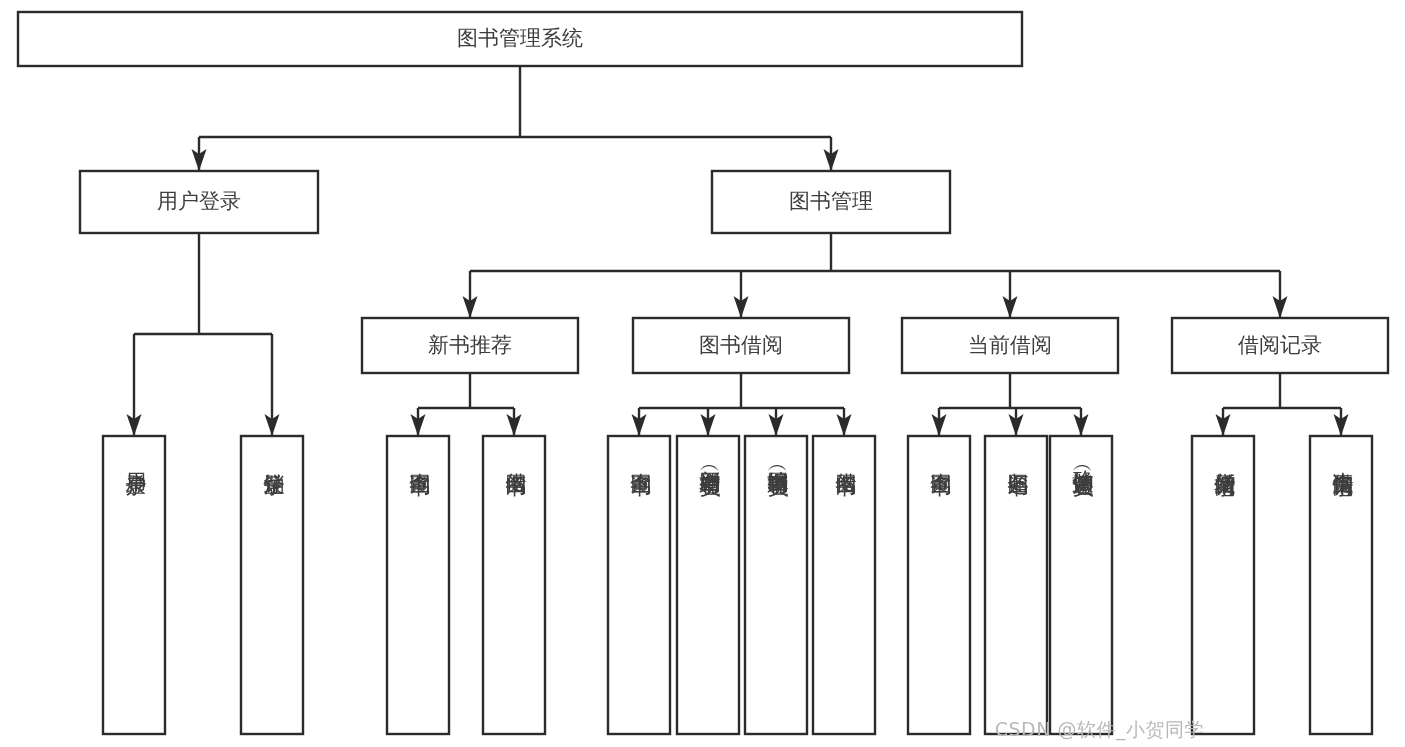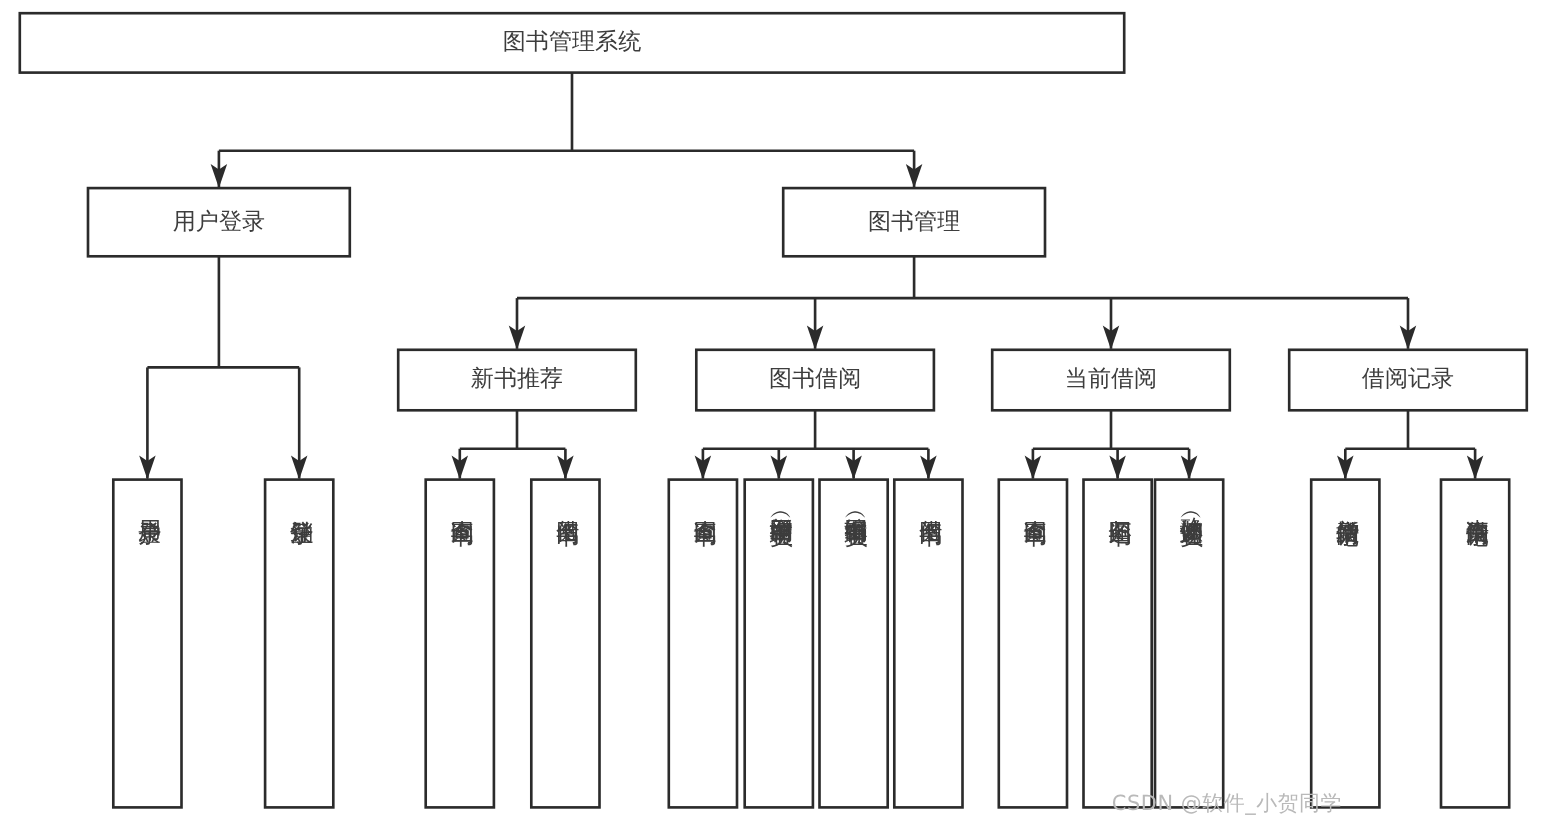--- a/index.html
+++ b/index.html
@@ -51,21 +51,21 @@
     stroke: #2b2b2b;
     stroke-width: 2.4;
     fill: none;
   }
   .arrow-head {
     fill: #2b2b2b;
     stroke: none;
   }
   .watermark {
     position: absolute;
-    right: 8px;
+    right: 24px;
     bottom: 4px;
     font-size: 19px;
     color: #b9b9b9;
     font-family: "DejaVu Sans", "Liberation Sans", sans-serif;
     white-space: nowrap;
     letter-spacing: 0.5px;
     user-select: none;
   }
 </style>
 </head>

